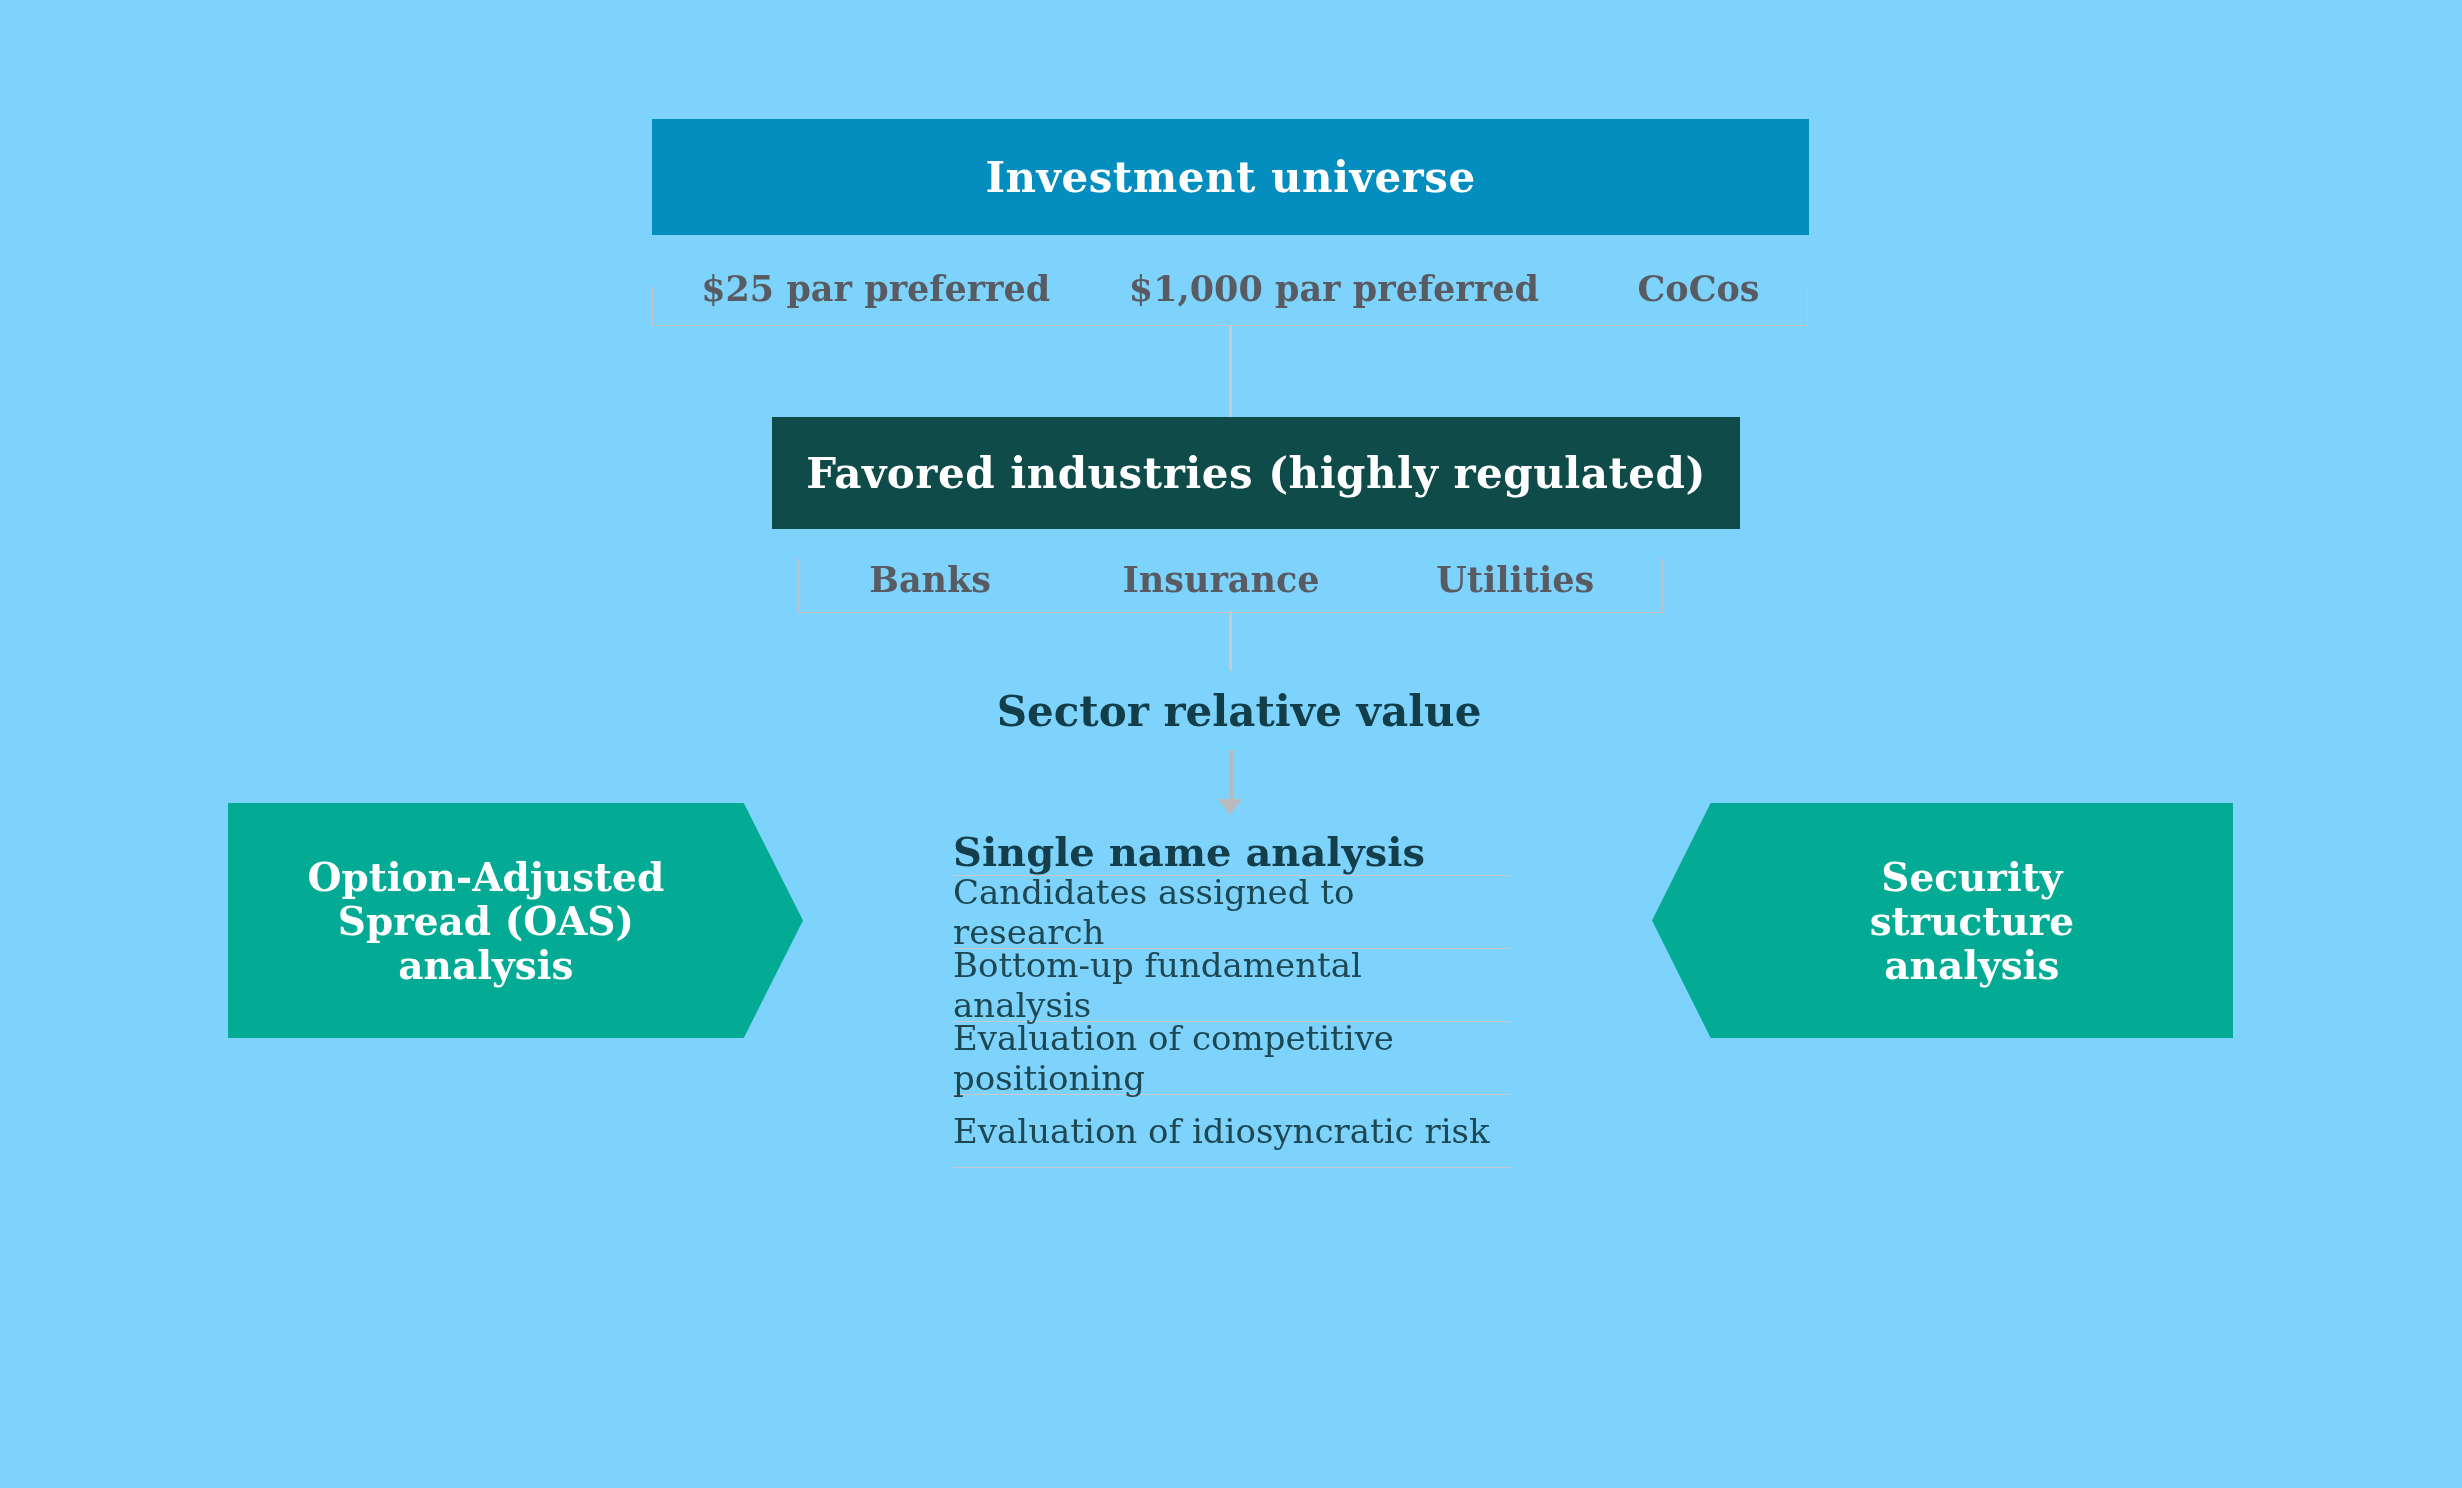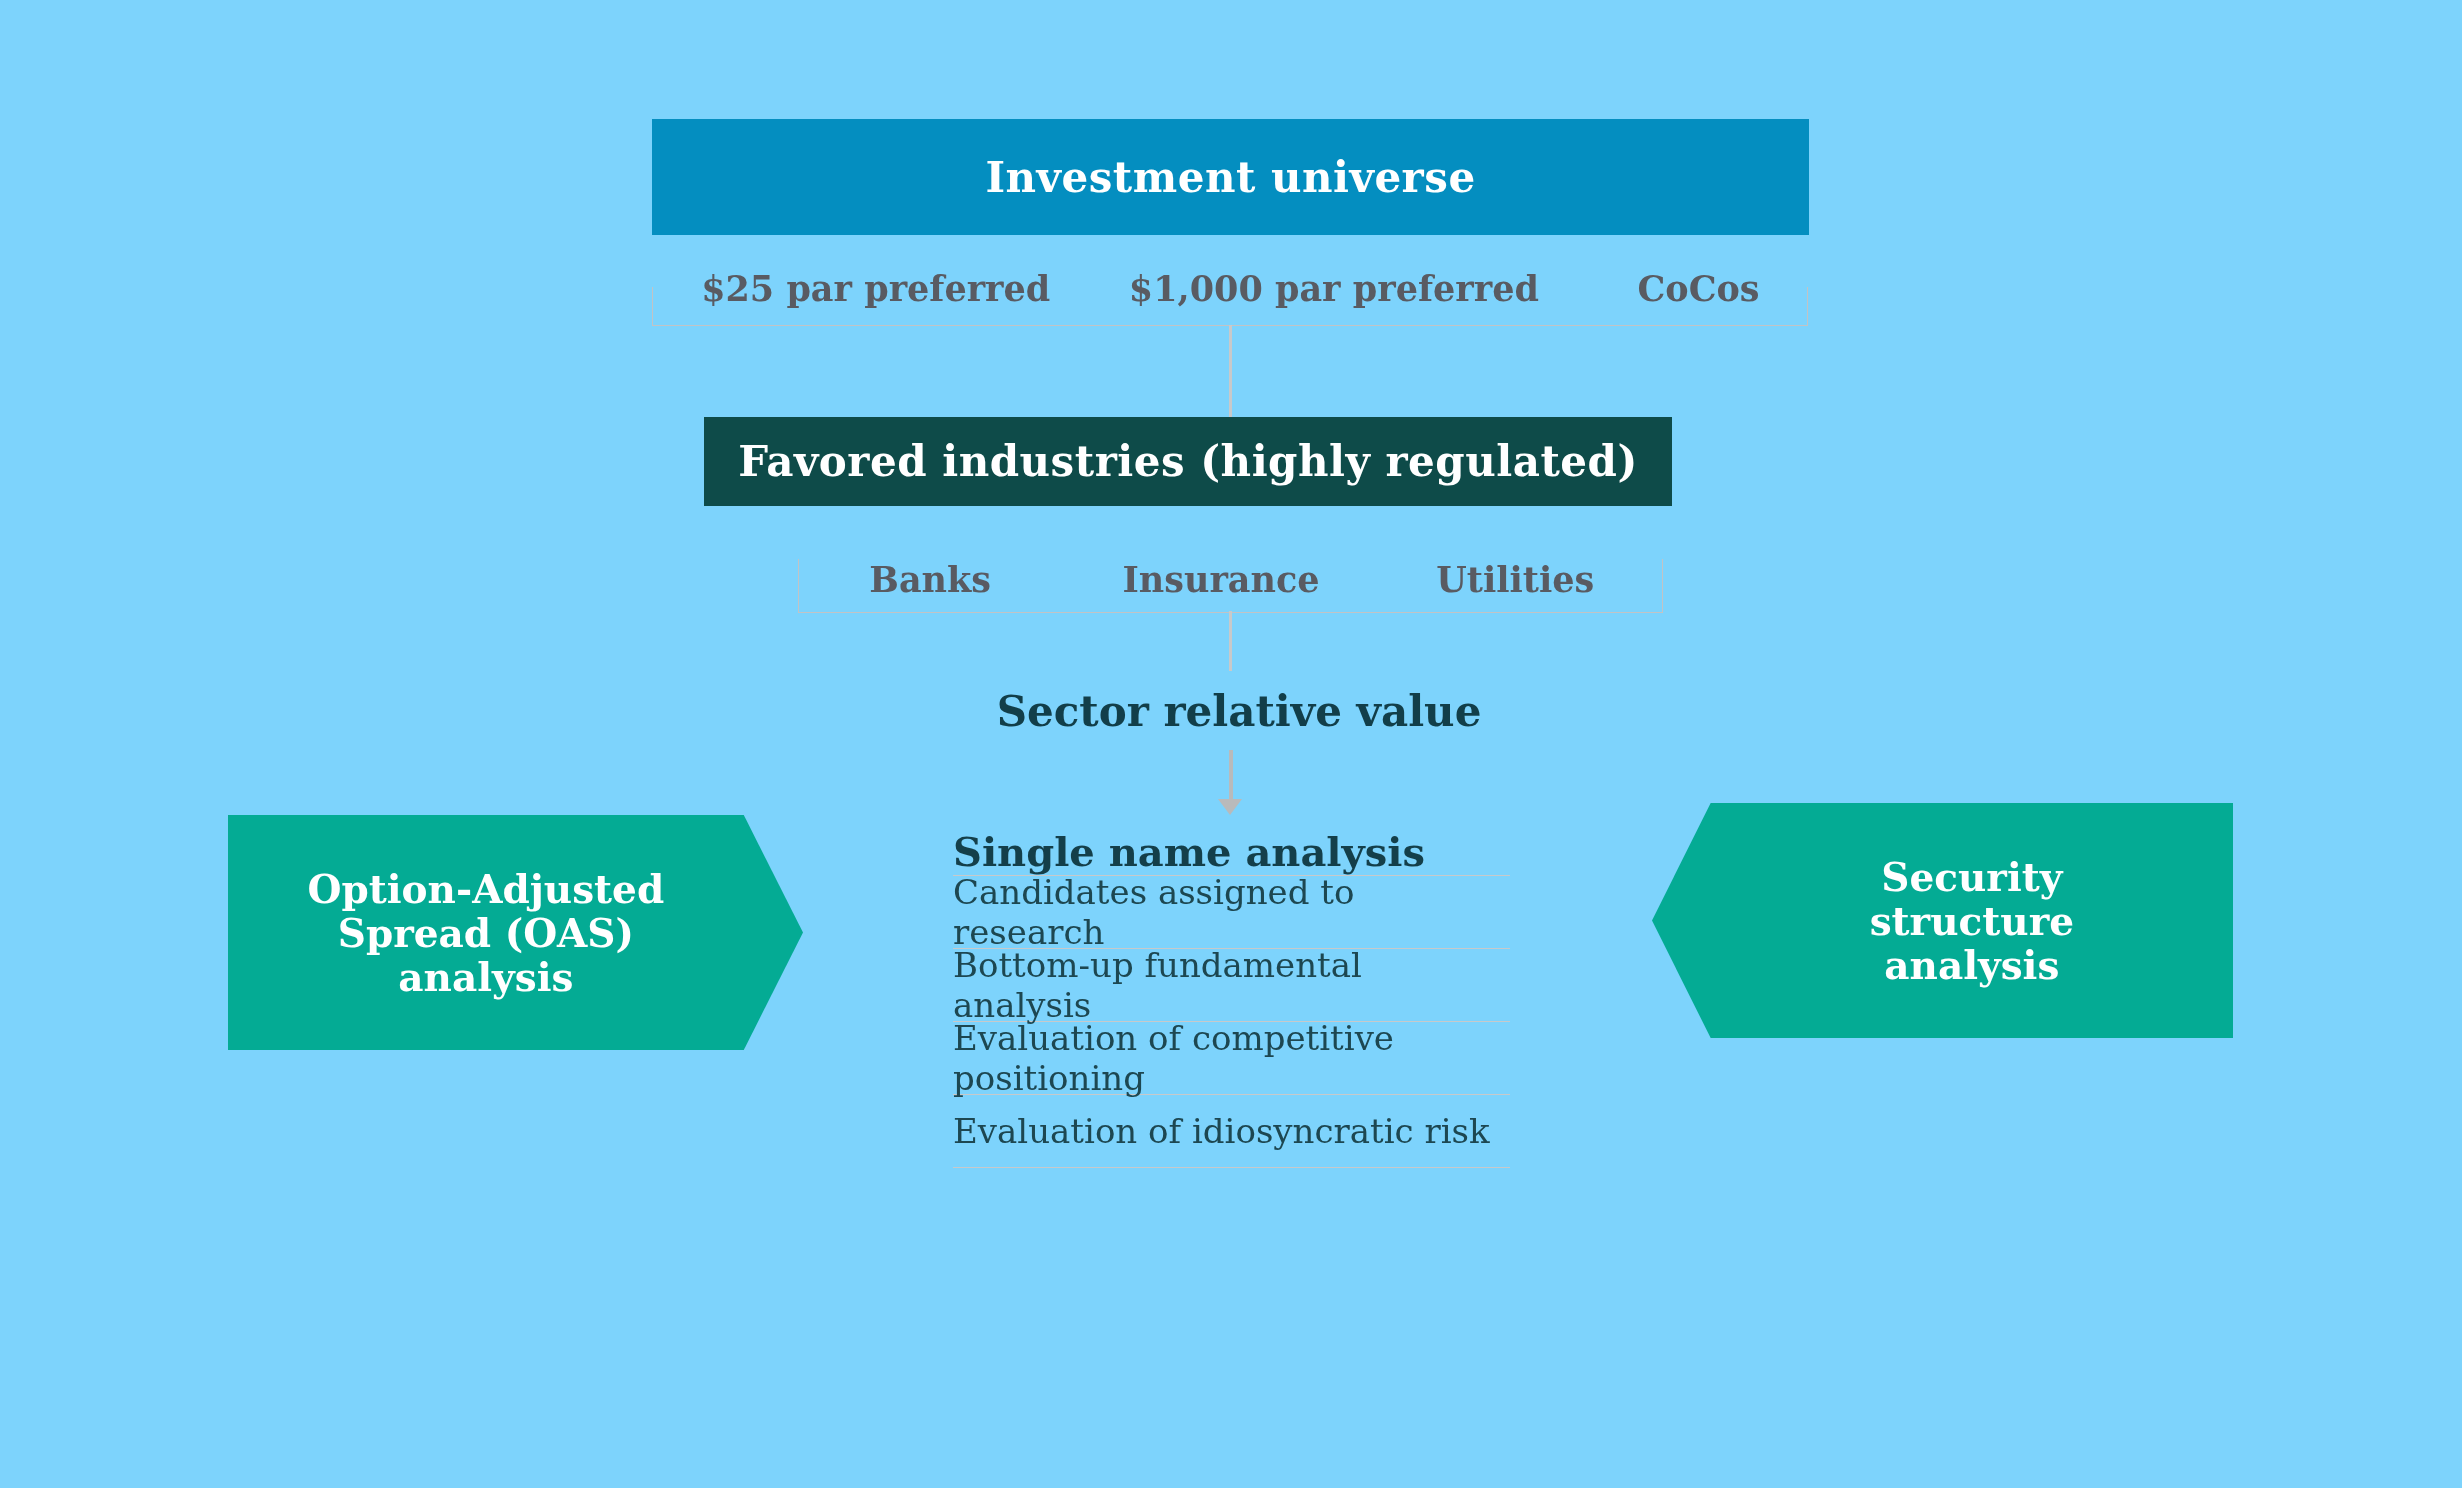--- a/index.html
+++ b/index.html
@@ -11,21 +11,21 @@
     overflow:hidden;
   }
   
   .bar{
     position:absolute;
     display:flex;align-items:center;justify-content:center;
     color:#ffffff;font-weight:bold;font-size:42px;letter-spacing:0.5px;
     text-align:center;
   }
   .bar-blue{left:652px;top:119px;width:1157px;height:116px;background:#048EC0;}
-  .bar-dark{left:704px;top:417px;width:968px;height:89px;background:#0E4B49;}
+  .bar-dark{left:772px;top:417px;width:968px;height:112px;background:#0E4B49;}
   .bar-green{left:652px;top:1254px;width:1157px;height:117px;background:#2DB24B;}
 
   
   .bracket{
     position:absolute;
     border-left:1.9px solid #C2C3C5;
     border-right:1.9px solid #C2C3C5;
     border-bottom:1.9px solid #C2C3C5;
   }
   .bracket-universe{left:652px;top:287px;width:1154px;height:38px;}
@@ -73,21 +73,20 @@
 
   
   .chevron{
     position:absolute;top:803px;height:235px;background:#04AB94;
     color:#ffffff;font-weight:bold;font-size:39px;line-height:44px;
     text-align:center;
   }
   .chevron-left{
     left:228px;width:575px;
     clip-path:polygon(0 0, 89.7% 0, 100% 50%, 89.7% 100%, 0 100%);
-    margin-top:12px;
   }
   .chevron-right{
     left:1652px;width:581px;
     clip-path:polygon(10.1% 0, 100% 0, 100% 100%, 10.1% 100%, 0 50%);
   }
   .chev-text{
     position:absolute;top:50%;transform:translateY(-50%);
     white-space:pre-line;
   }
   .chevron-left  .chev-text{left:0;width:89.7%;}

